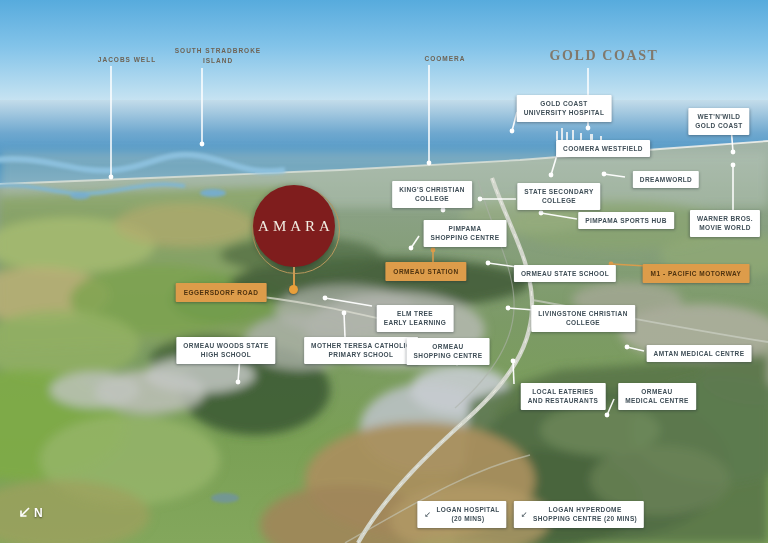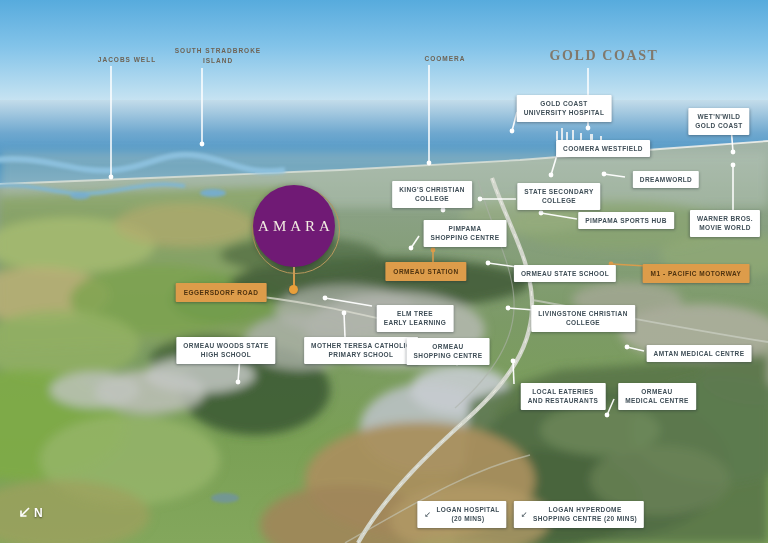--- a/index.html
+++ b/index.html
@@ -25,21 +25,21 @@
        padding:5px 8px;border-radius:1px;
        box-shadow:0 1px 3px rgba(30,40,50,.4);}
   .lbl-travel{display:flex;align-items:center;gap:5px;}
   .travel-arrow{font-size:8px;font-weight:normal;color:#3f4e57;
        font-family:"DejaVu Sans",sans-serif;}
 
   .amara-badge{position:absolute;left:0;top:0;z-index:7;width:0;height:0;}
   .amara-ring{position:absolute;left:252px;top:186px;width:86px;height:86px;
        border:1px solid #BF9C5F;border-radius:50%;}
   .amara-circle{position:absolute;left:253px;top:185px;width:82px;height:82px;
-       border-radius:50%;background:#701a75;display:flex;align-items:center;
+       border-radius:50%;background:#7f1d1d;display:flex;align-items:center;
        justify-content:center;box-shadow:0 2px 6px rgba(10,20,20,.4);}
   .amara-circle span{font-family:"Liberation Serif",serif;color:#f2ede2;
        font-size:15px;letter-spacing:4px;padding-left:4px;}
   .amara-stem{position:absolute;left:293px;top:267px;width:2px;height:20px;
        background:linear-gradient(#bf9c5f,#e2993c);}
   .amara-pin{position:absolute;left:289px;top:285px;width:9px;height:9px;
        border-radius:50%;background:#E89F3A;box-shadow:0 1px 2px rgba(0,0,0,.35);}
 
   .north{position:absolute;left:17px;top:505px;z-index:7;display:flex;
        align-items:center;gap:2px;color:#ffffff;

